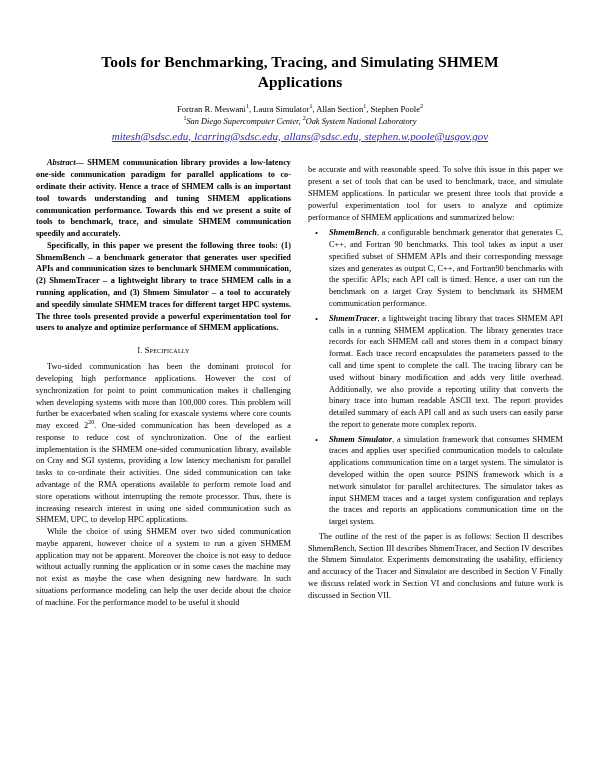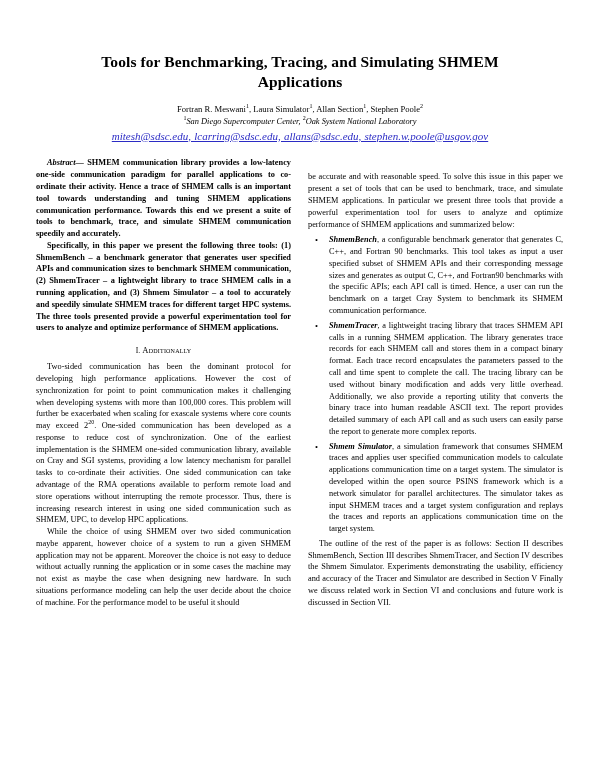--- a/index.html
+++ b/index.html
@@ -59,21 +59,21 @@
     font-style: italic;
     color: #2b2bc4;
     text-decoration: underline;
     line-height: 1.35;
     margin: 0 0 14px 0;
     word-spacing: 0.5px;
   }
   .columns {
     display: flex;
     gap: 17px;
-    align-items: flex-end;
+    align-items: center;
   }
   .col {
     width: 255px;
     flex: 0 0 255px;
   }
   p {
     margin: 0;
     font-size: 8.3px;
     line-height: 1.42;
     text-align: justify;
@@ -155,21 +155,21 @@
   <div class="columns">
 
     <div class="col">
 
       <p class="abstract-body"><span class="abstract-lead">Abstract—</span><span> SHMEM communication library provides a low-latency one-side communication paradigm for parallel applications to co-ordinate their activity. Hence a trace of SHMEM calls is an important tool towards understanding and tuning SHMEM applications communication performance. Towards this end we present a suite of tools to benchmark, trace, and simulate SHMEM communication speedily and accurately.</span></p>
 
       <p class="abstract-body">Specifically, in this paper we present the following three tools: (1) ShmemBench – a benchmark generator that generates user specified APIs and communication sizes to benchmark SHMEM communication, (2) ShmemTracer – a lightweight library to trace SHMEM calls in a running application, and (3) Shmem Simulator – a tool to accurately and speedily simulate SHMEM traces for different target HPC systems. The three tools presented provide a powerful experimentation tool for users to analyze and optimize performance of SHMEM applications.</p>
 
       <div class="section-head">
         <span class="numeral">I.</span>
-        <span>Additionally</span>
+        <span>Specifically</span>
       </div>
 
       <p class="indent"><span>Two-sided communication has been the dominant protocol for developing high performance applications. However the cost of synchronization for point to point communication makes it challenging when developing systems with more than 100,000 cores. This problem will further be exacerbated when scaling for exascale systems where core counts may exceed 2</span><sup class="exp">20</sup><span>. One-sided communication has been developed as a response to reduce cost of synchronization. One of the earliest implementation is the SHMEM one-sided communication library, available on Cray and SGI systems, providing a low latency mechanism for parallel tasks to co-ordinate their activities. One sided communication can take advantage of the RMA operations available to perform remote load and store operations without interrupting the remote processor. Thus, there is increasing research interest in using one sided communication such as SHMEM, UPC, to develop HPC applications.</span></p>
 
       <p class="indent">While the choice of using SHMEM over two sided communication maybe apparent, however choice of a system to run a given SHMEM application may not be apparent. Moreover the choice is not easy to deduce without actually running the application or in some cases the machine may not exist as maybe the case when designing new hardware. In such situations performance modeling can help the user decide about the choice of machine. For the performance model to be useful it should</p>
 
     </div>
 
     <div class="col">
 

